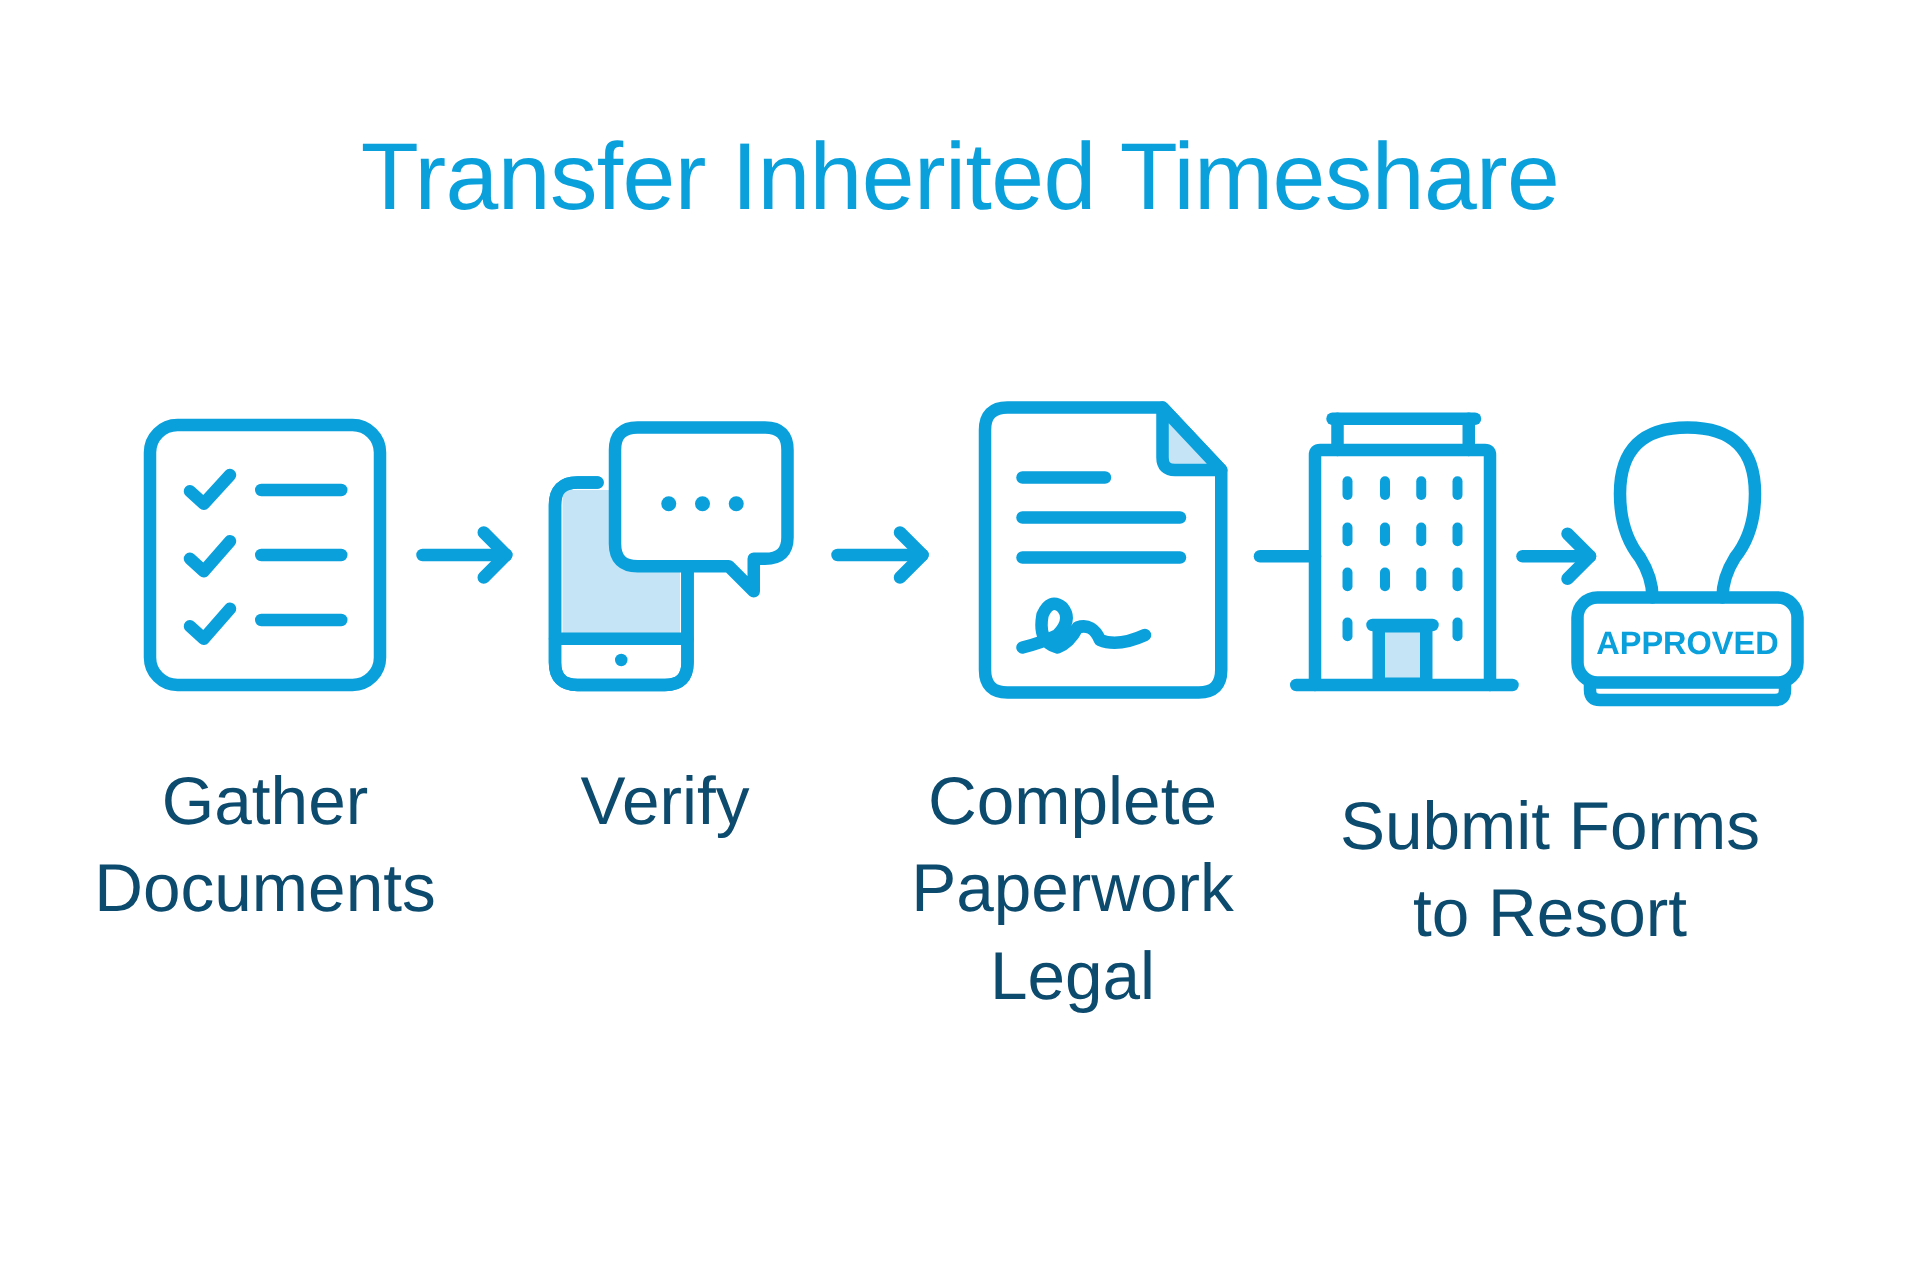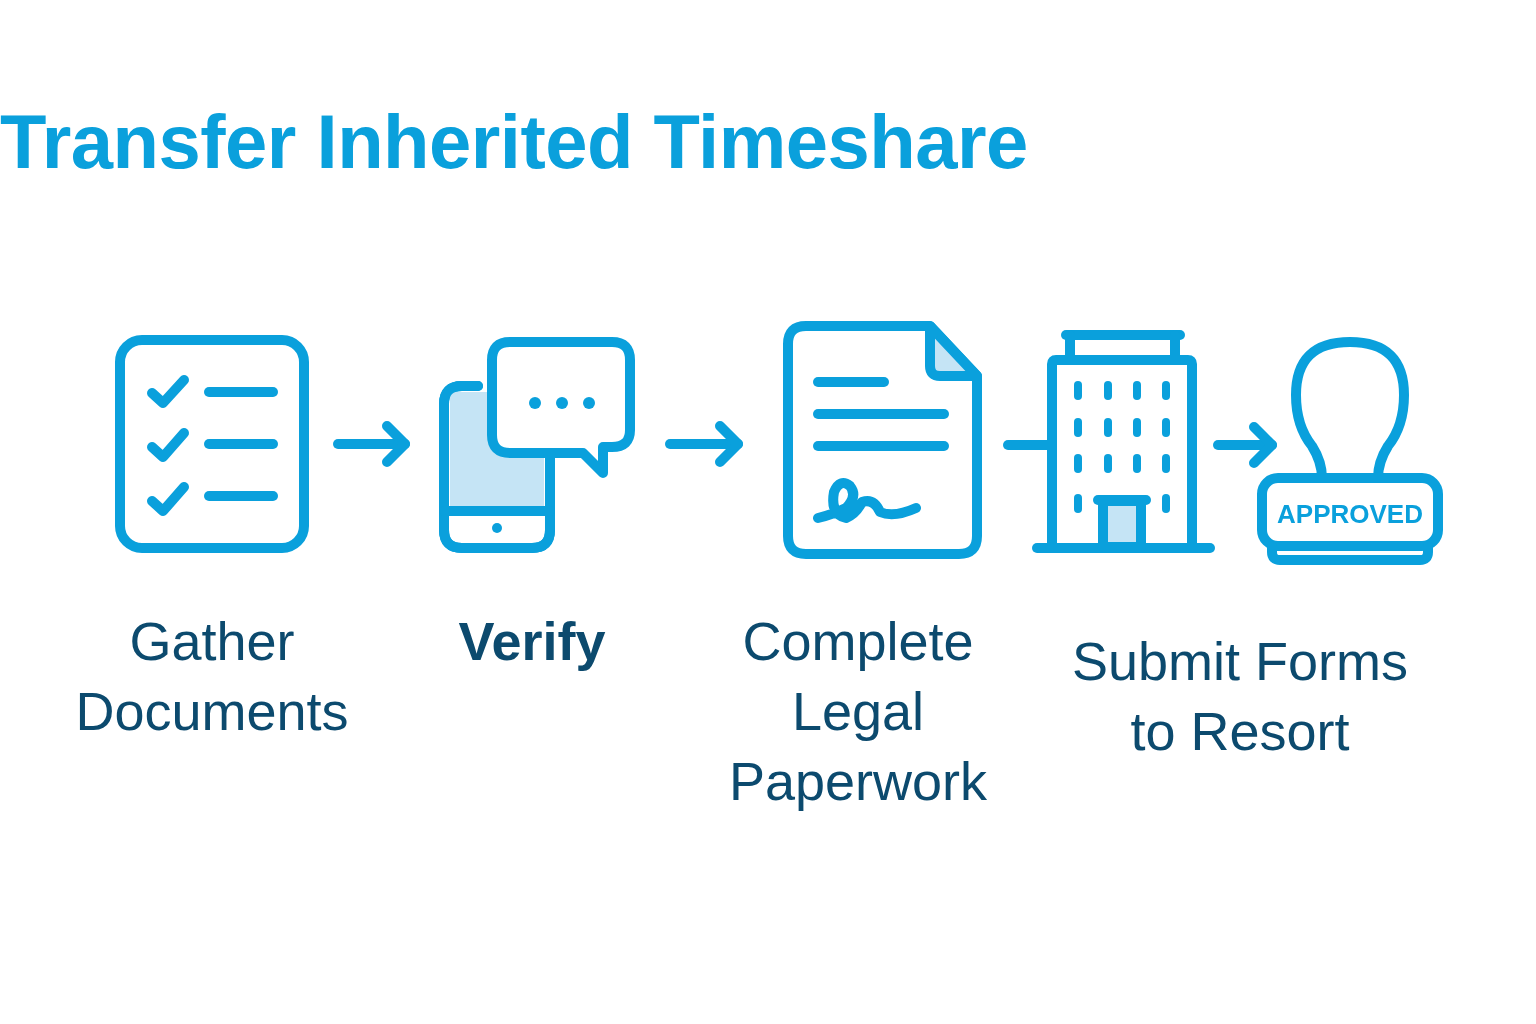--- a/index.html
+++ b/index.html
@@ -1,22 +1,22 @@
 <!DOCTYPE html>
 <html><head>
   <meta charset="utf-8">
   <style>
     html, body { margin: 0; padding: 0; }
     body {
       width: 1536px; height: 1024px; background: #ffffff; position: relative; overflow: hidden;
       font-family: "Liberation Sans", "DejaVu Sans", sans-serif; color: #0aa0dc;
     }
     .title {
-      position: absolute; left: 0; top: 98px; width: 1536px; text-align: left;
-      font-size: 76px; font-weight: bold; color: #0aa0dc; letter-spacing: -0.5px;
+      position: absolute; left: 0; top: 98px; width: 1536px; text-align: center;
+      font-size: 76px; font-weight: normal; color: #0aa0dc; letter-spacing: -0.5px;
     }
     svg.flow { position: absolute; left: 0; top: 0; }
     .label {
       position: absolute; text-align: center; font-size: 54px; line-height: 70px;
       color: #0c4a6e; white-space: nowrap;
     }
     .label span { display: block; }
   </style>
 </head>
 <body>
@@ -104,24 +104,24 @@
     <rect x="1262" y="478" width="176" height="68" rx="16"></rect>
     <path d="M1272,546 V552 Q1272,560 1280,560 H1420 Q1428,560 1428,552 V546"></path>
     <text x="1350" y="523" text-anchor="middle" fill="#0aa0dc" stroke="none" font-family="Liberation Sans, DejaVu Sans, sans-serif" font-weight="bold" font-size="26">APPROVED</text>
   </g>
 </svg>
 
 <div class="label" style="left:52px; top:606px; width:320px;">
   <span>Gather</span>
   <span>Documents</span>
 </div>
-<div class="label" style="left:392px; top:606px; width:280px;font-weight:bold;">
+<div class="label" style="left:392px; top:606px; width:280px;">
   <span>Verify</span>
 </div>
 <div class="label" style="left:700px; top:606px; width:316px;">
   <span>Complete</span>
+  <span>Paperwork</span>
   <span>Legal</span>
-  <span>Paperwork</span>
 </div>
 <div class="label" style="left:1040px; top:606px; width:400px;margin-top:20px;">
   <span>Submit Forms</span>
   <span>to Resort</span>
 </div>
 
 </body></html>

